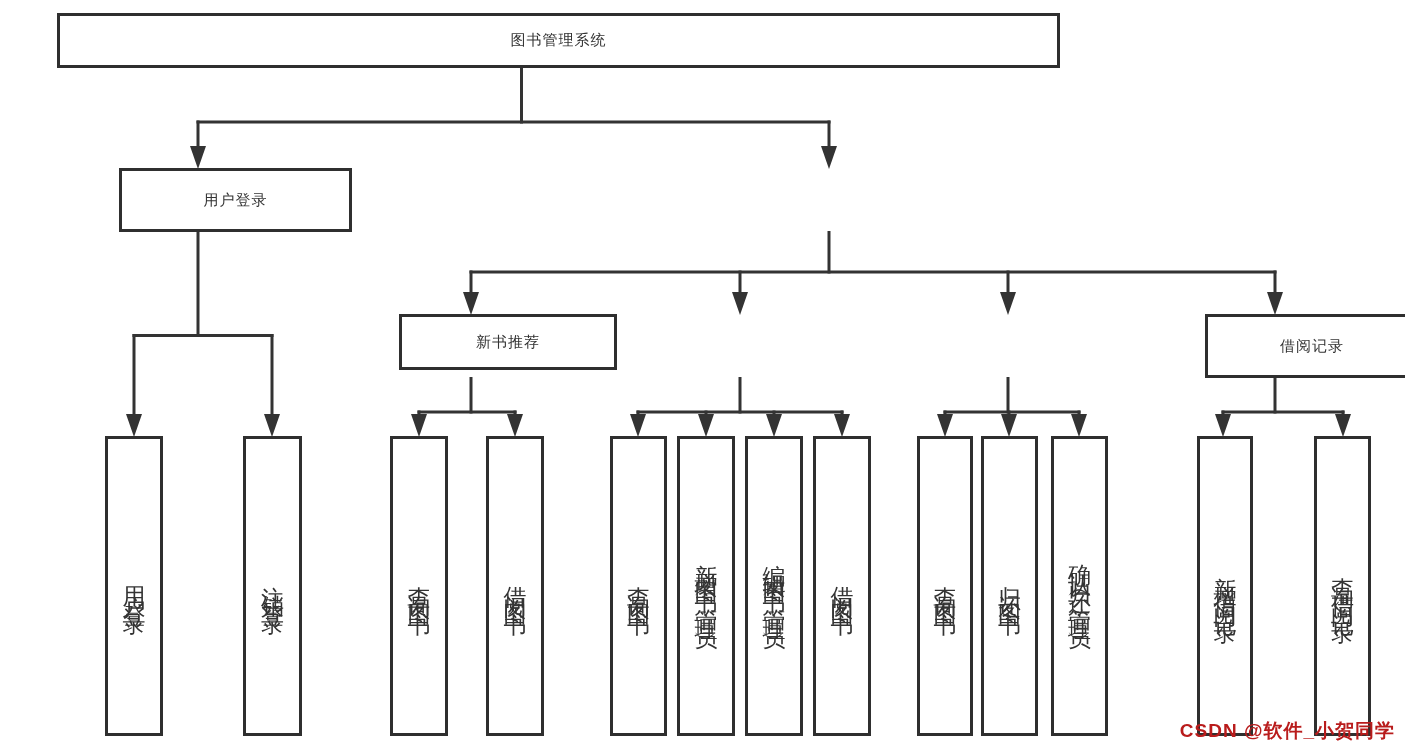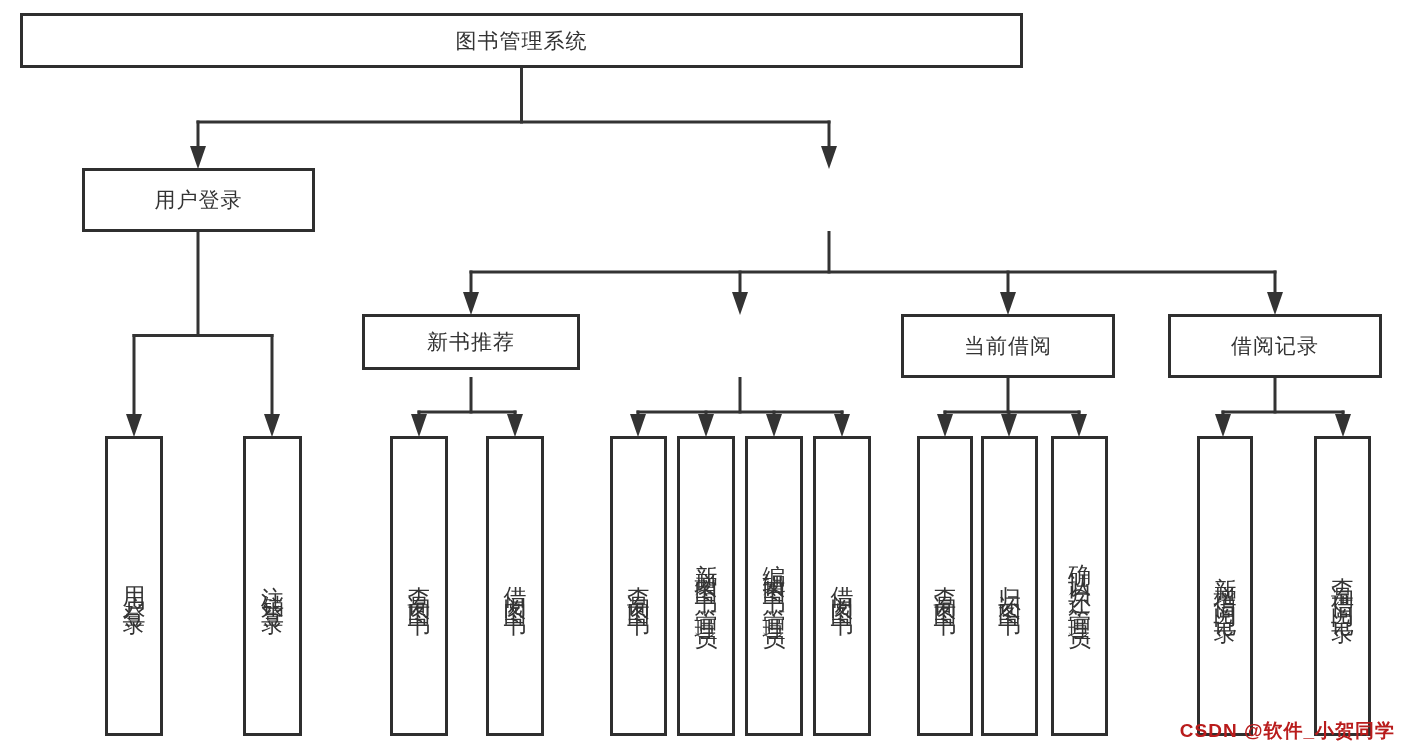--- a/index.html
+++ b/index.html
@@ -23,24 +23,25 @@
     height: 747px;
   }
   .hbox {
     position: absolute;
     box-sizing: border-box;
     border: 3px solid #2f2f2f;
     background: #ffffff;
     display: flex;
     align-items: center;
     justify-content: center;
-    font-size: 21px;
+    font-size: 15px;
     letter-spacing: 1px;
     color: #333333;
     z-index: 2;
+    margin-left: 37px;
   }
   .vbox {
     position: absolute;
     top: 436px;
     height: 300px;
     box-sizing: border-box;
     border: 3px solid #2f2f2f;
     background: #ffffff;
     display: flex;
     align-items: center;
@@ -149,23 +150,20 @@
     <span>图书管理系统</span>
   </div>
 
   <div class="hbox" style="left:82px; top:168px; width:233px; height:64px;">
     <span>用户登录</span>
   </div>
 
   <div class="hbox" style="left:362px; top:314px; width:218px; height:56px;">
     <span>新书推荐</span>
   </div>
-  <div class="hbox" style="left:901px; top:314px; width:214px; height:64px;">
-    <span>当前借阅</span>
-  </div>
   <div class="hbox" style="left:1168px; top:314px; width:214px; height:64px;">
     <span>借阅记录</span>
   </div>
 
   <div class="vbox" style="left:105px; width:58px;">
     <span class="vtext">用户登录</span>
   </div>
   <div class="vbox" style="left:243px; width:59px;">
     <span class="vtext">注销登录</span>
   </div>

